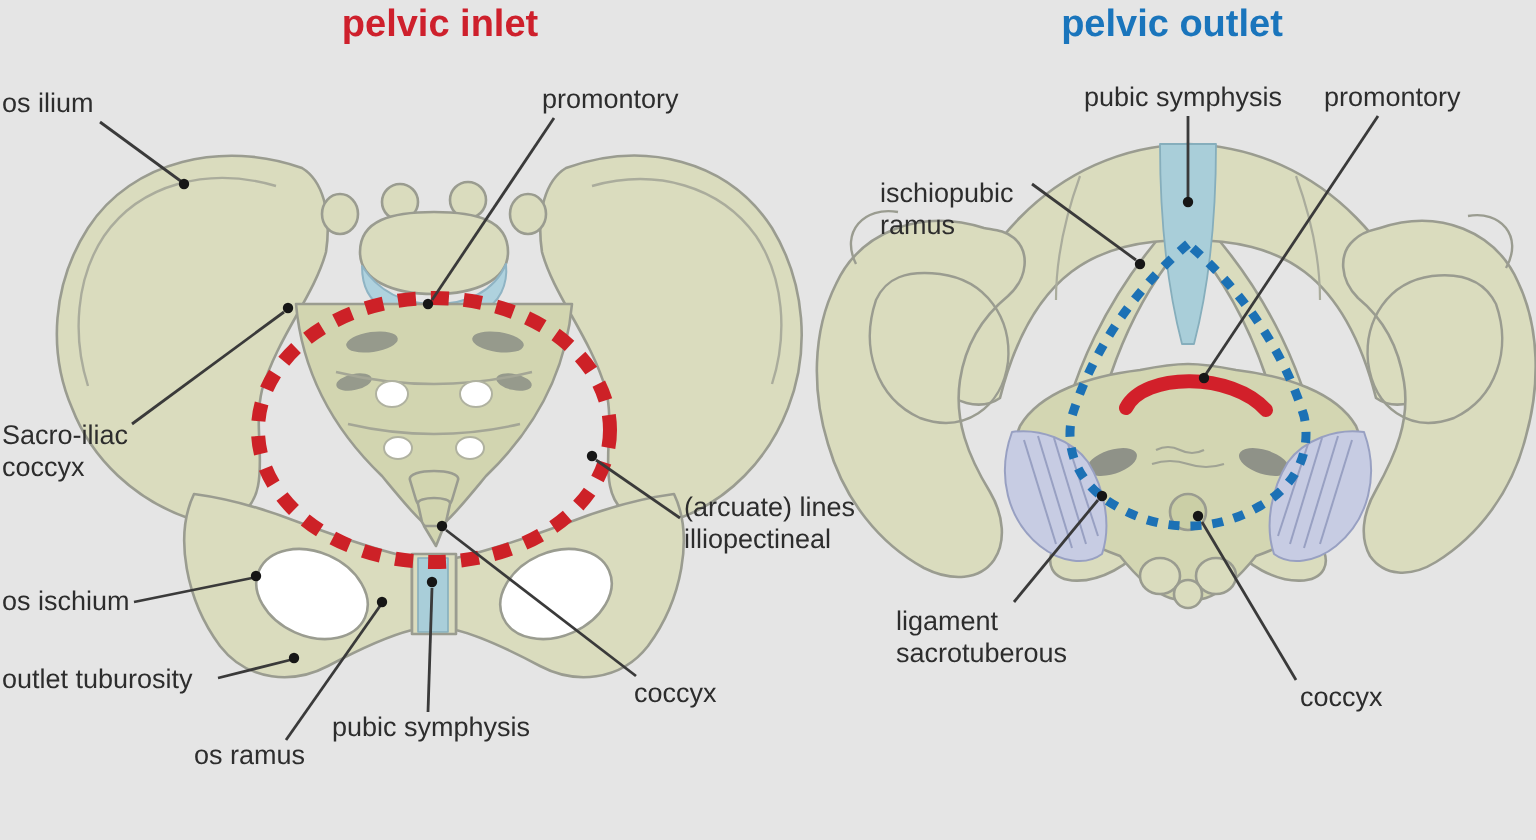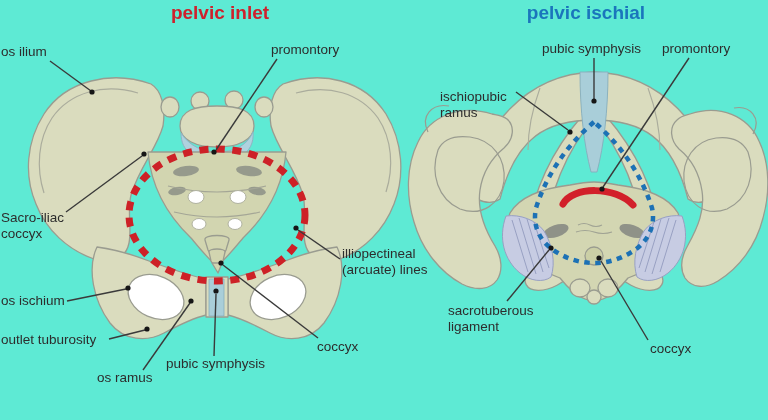--- a/index.html
+++ b/index.html
@@ -1,17 +1,17 @@
 <!DOCTYPE html>
 <html><head>
 <meta charset="utf-8">
 <style>
   html,body{margin:0;padding:0;background:#fff;}
   #stage{
-    position:relative;width:768px;height:420px;background:#5eead4;overflow:hidden;
+    position:relative;width:768px;height:420px;background:#e5e5e5;overflow:hidden;
     font-family:"Liberation Sans", sans-serif;
     text-decoration:underline;
   }
   #art{position:absolute;left:0;top:0;}
   .lbl{
     position:absolute;font-size:13.5px;line-height:16px;color:#2d2d2d;
     white-space:nowrap;letter-spacing:0;
   }
   .lbl span{display:block;}
   .title{
@@ -156,43 +156,43 @@
     <circle cx="296" cy="228" r="2.6"></circle>
     <circle cx="594" cy="101" r="2.6"></circle>
         <circle cx="602" cy="189" r="2.6"></circle>
     <circle cx="570" cy="132" r="2.6"></circle>
         <circle cx="551" cy="248" r="2.6"></circle>
     <circle cx="599" cy="258" r="2.6"></circle>
   </g>
 </svg>
 
   <div class="title title-inlet">pelvic inlet</div>
-  <div class="title title-outlet">pelvic ischial</div>
+  <div class="title title-outlet">pelvic outlet</div>
 
   <div class="lbl" style="left:1px;top:44px;">os ilium</div>
   <div class="lbl" style="left:271px;top:42px;">promontory</div>
   <div class="lbl" style="left:1px;top:210px;">
     <span>Sacro-iliac</span>
     <span>coccyx</span>
   </div>
   <div class="lbl" style="left:1px;top:293px;">os ischium</div>
   <div class="lbl" style="left:1px;top:332px;">outlet tuburosity</div>
   <div class="lbl" style="left:97px;top:370px;">os ramus</div>
   <div class="lbl" style="left:166px;top:356px;">pubic symphysis</div>
   <div class="lbl" style="left:317px;top:339px;">coccyx</div>
   <div class="lbl" style="left:342px;top:246px;">
+    <span>(arcuate) lines</span>
     <span>illiopectineal</span>
-    <span>(arcuate) lines</span>
   </div>
 
   <div class="lbl" style="left:440px;top:61px;margin-top:28px;">
     <span>ischiopubic</span>
     <span>ramus</span>
   </div>
   <div class="lbl" style="left:542px;top:41px;">pubic symphysis</div>
   <div class="lbl" style="left:662px;top:41px;">promontory</div>
   <div class="lbl" style="left:448px;top:303px;">
+    <span>ligament</span>
     <span>sacrotuberous</span>
-    <span>ligament</span>
   </div>
   <div class="lbl" style="left:650px;top:341px;">coccyx</div>
 
 </div>
 
 </body></html>

